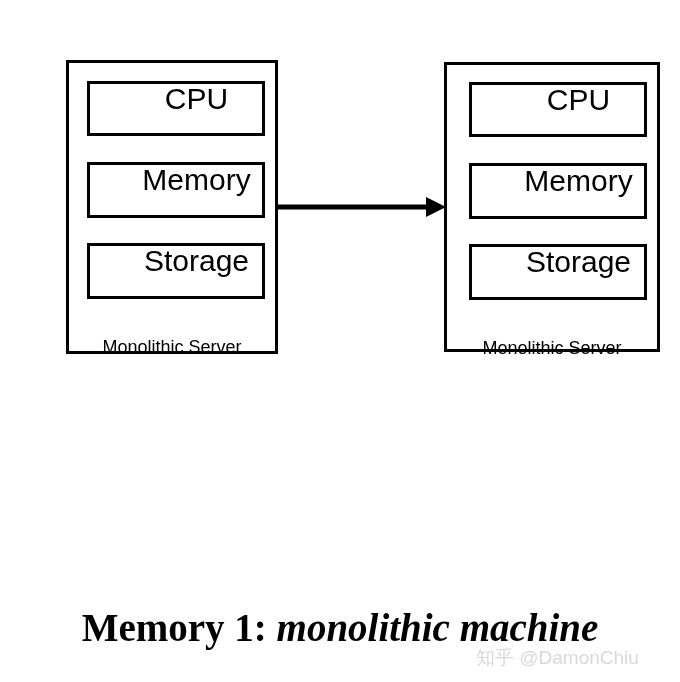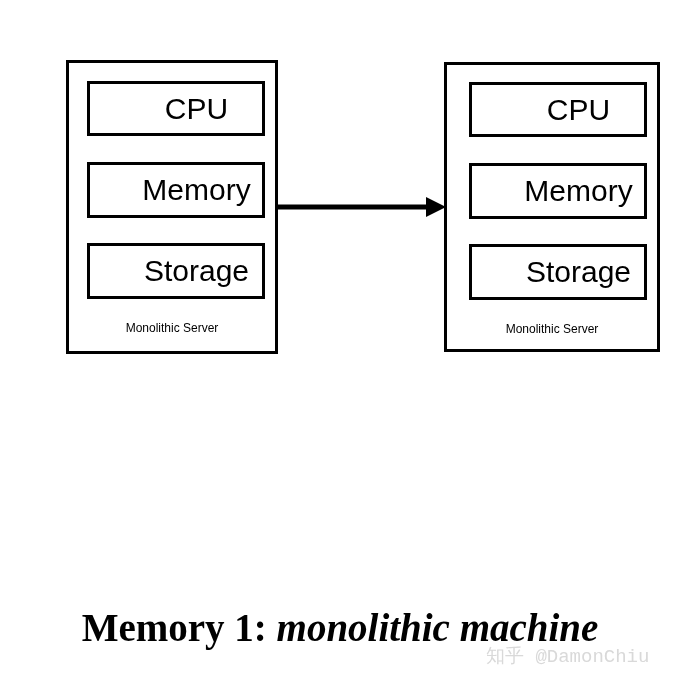--- a/index.html
+++ b/index.html
@@ -31,21 +31,20 @@
   #server-left  { left: 66px;  top: 60px; width: 212px; height: 294px; }
   #server-right { left: 444px; top: 62px; width: 216px; height: 290px; }
 
   
   .component {
     position: absolute;
     box-sizing: border-box;
     border: 3px solid #000000;
     background: #ffffff;
     display: flex;
-    align-items: center;
     justify-content: center;
     padding-left: 41px;
   }
   .component-label {
     font-size: 30px;
     line-height: 1;
     letter-spacing: 0px;
     white-space: nowrap;
   }
 
@@ -60,23 +59,24 @@
   #comp-right-cpu     { top: 17px;  height: 55px; }
   #comp-right-memory  { top: 98px;  height: 56px; }
   #comp-right-storage { top: 179px; height: 56px; }
 
   
   .server-caption {
     position: absolute;
     left: 0;
     right: 0;
     text-align: center;
-    font-size: 12px;
+    font-size: 18px;
     line-height: 1;
     white-space: nowrap;
+    margin-top: 16px;
   }
   #server-left  .server-caption { top: 259px; }
   #server-right .server-caption { top: 258px; }
 
   
   #replication-label {
     position: absolute;
     left: 288px;
     top: 143px;
     font-size: 20px;
@@ -105,27 +105,27 @@
     white-space: nowrap;
   }
   #figure-caption .caption-emphasis {
     font-style: italic;
     margin-top: 12px;
   }
 
   
   #watermark {
     position: absolute;
-    left: 486px;
+    left: 476px;
     top: 648px;
     font-size: 19px;
     line-height: 1;
     color: #d9d9d9;
     white-space: nowrap;
-    font-family: Liberation Mono, monospace;
+    font-family: Liberation Sans, sans-serif;
   }
 </style>
 </head>
 <body>
 
 <div class="canvas">
 
   <div class="server" id="server-left">
 
     <div class="component" id="comp-left-cpu">

